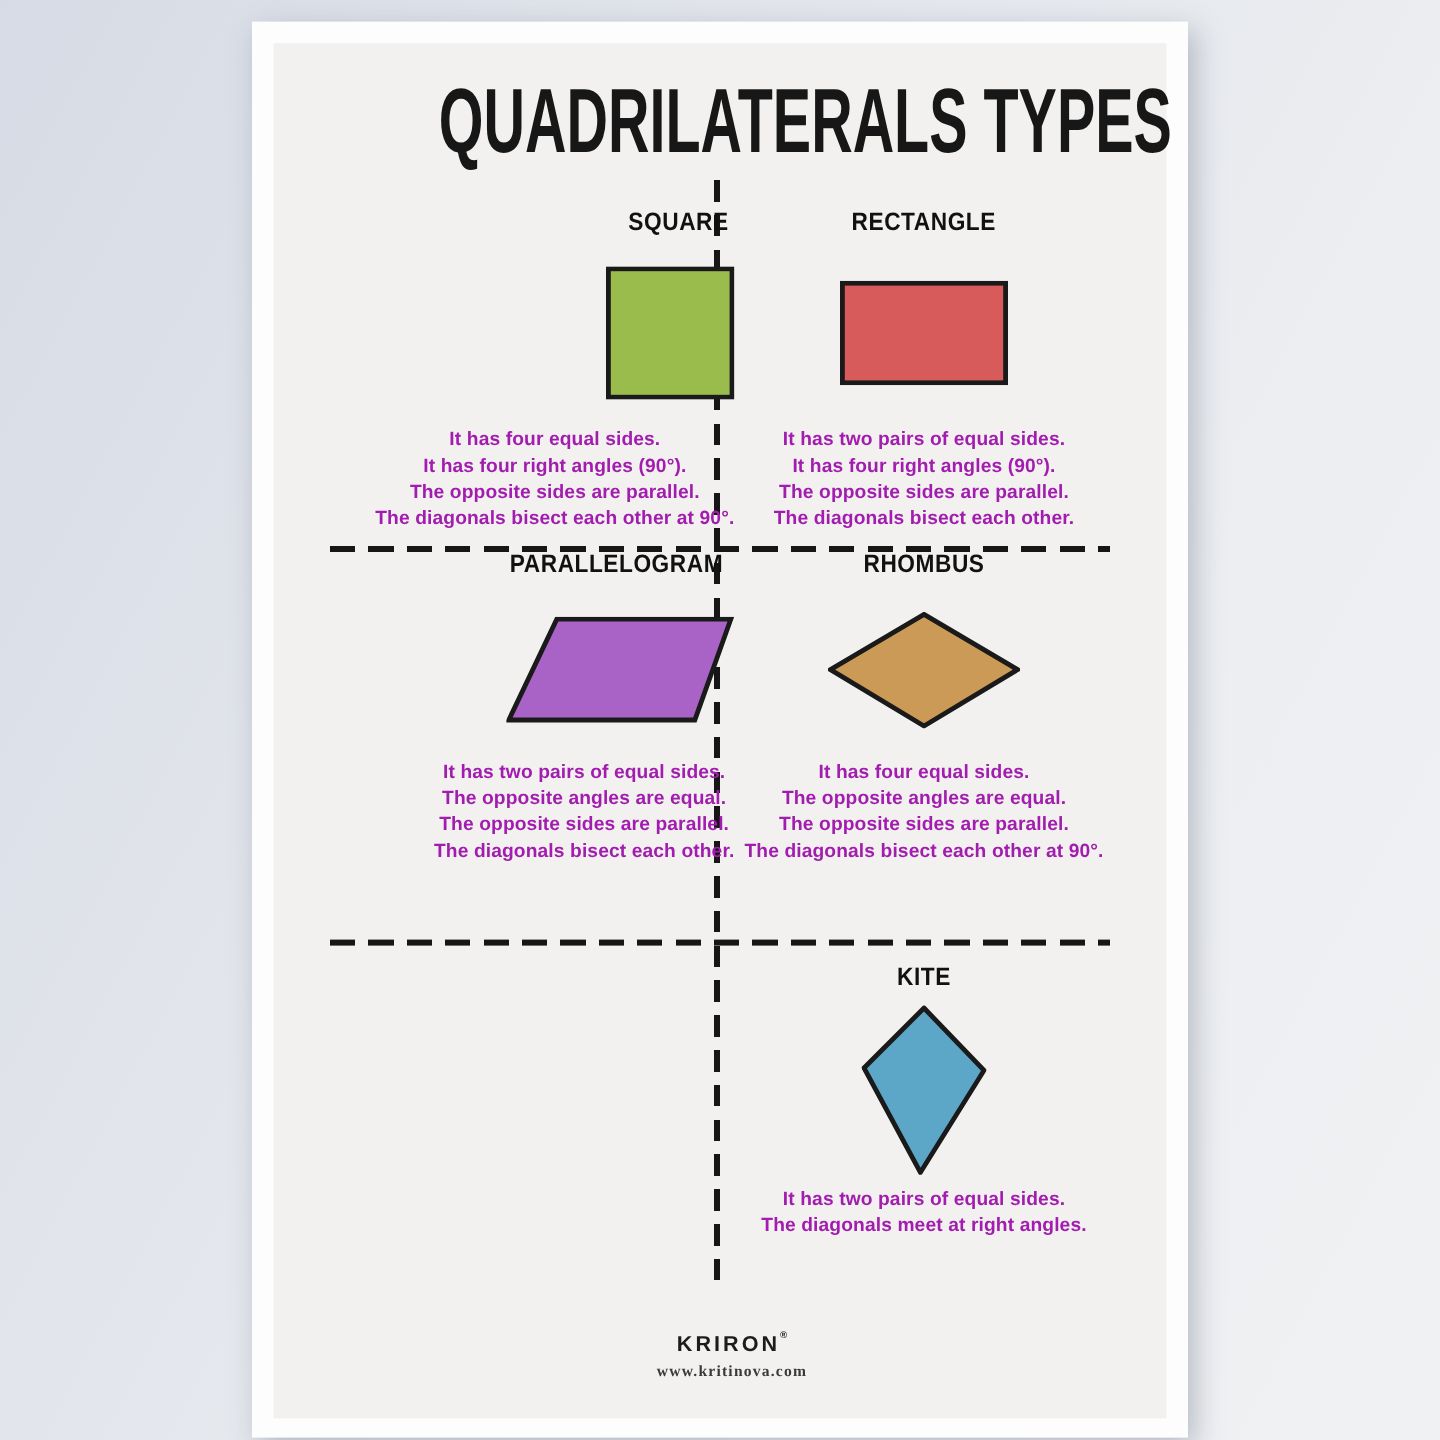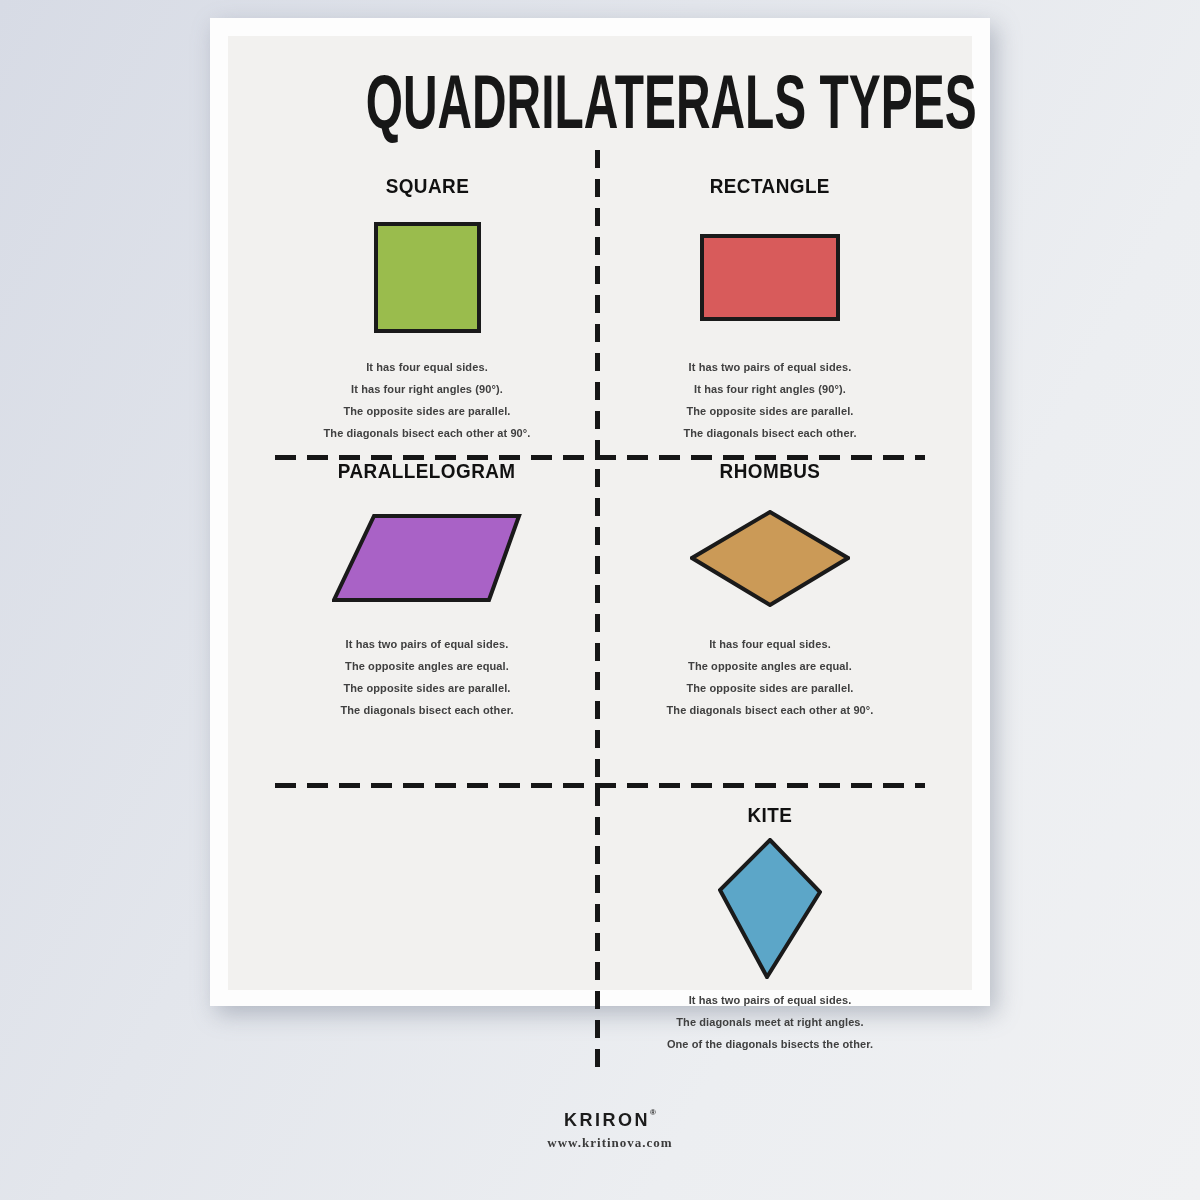--- a/index.html
+++ b/index.html
@@ -4,21 +4,21 @@
 <style>
   * { margin:0; padding:0; box-sizing:border-box; }
   body { font-family: "Liberation Sans", sans-serif; }
 
   .scene {
     width:1200px; height:1200px; position:relative; overflow:hidden;
     background: linear-gradient(118deg, #d7dbe5 0%, #e3e6ec 38%, #eceef1 70%, #f0f1f3 100%);
   }
 
   .poster {
-    position:absolute; left:210px; top:18px; width:780px; height:988px;
+    position:absolute; left:210px; top:18px; width:780px; height:1180px;
     background:#fdfdfd;
     box-shadow: 6px 8px 22px rgba(100,110,130,0.40);
   }
   .poster-inner {
     position:absolute; left:18px; top:18px; right:18px; bottom:16px;
     background:#f2f1ef;
   }
 
   .title {
     position:absolute; top:22px; left:0; width:100%;
@@ -33,42 +33,42 @@
   }
   .hline {
     position:absolute; left:47px; width:650px; height:5px;
     background: repeating-linear-gradient(to right, #161616 0px, #161616 21px, transparent 21px, transparent 32px);
   }
   .hline-1 { top:419px; }
   .hline-2 { top:747px; }
 
   
   .cell { position:absolute; width:370px; display:flex; flex-direction:column; align-items:center; }
-  .col-left  { left:14px; }
+  .col-left  { left:14px;align-items:flex-end; }
   .col-right { left:357px; }
   .row-1 { top:114px; }
   .row-2 { top:395px; }
   .row-3 { top:747px; }
 
   .cell h2 {
     font-size:21px; font-weight:700; color:#111; letter-spacing:0.5px;
     transform: scaleX(0.90); white-space:nowrap;
   }
   .row-1 h2 { margin-top:24px; }
   .row-2 h2 { margin-top:28px; }
   .row-3 h2 { margin-top:20px; }
 
   .shape-wrap { display:flex; align-items:center; justify-content:center; }
   .row-1 .shape-wrap { height:158px; }
   .row-2 .shape-wrap { height:150px; }
   .row-3 .shape-wrap { height:162px; }
 
   .desc { text-align:center; }
   .desc p {
-    font-size:11px; line-height:22px; font-weight:700; color:#404040;
+    font-size:16px; line-height:22px; font-weight:700; color:#a21caf;
     letter-spacing:0.1px; white-space:nowrap;
   }
 
   .footer {
     position:absolute; top:1074px; left:0; width:100%; text-align:center;padding-left:20px;
   }
   .brand {
     font-size:18px; font-weight:700; color:#1c1c1c; letter-spacing:2.5px;
     display:inline-block;
   }
@@ -157,21 +157,20 @@
       <section class="cell row-3 col-right">
         <h2>KITE</h2>
         <div class="shape-wrap">
           <svg width="104" height="141" viewBox="0 0 104 141">
             <polygon points="52,2 102,54 49,139 2,52" fill="#5ca6c8"></polygon>
           </svg>
         </div>
         <div class="desc">
           <p>It has two pairs of equal sides.</p>
           <p>The diagonals meet at right angles.</p>
-          <p>One of the diagonals bisects the other.</p>
         </div>
       </section>
 
       <div class="footer">
         <div class="brand"><span>KRIRON</span><sup>®</sup></div>
         <div class="website">www.kritinova.com</div>
       </div>
 
     </div>
   </div>

